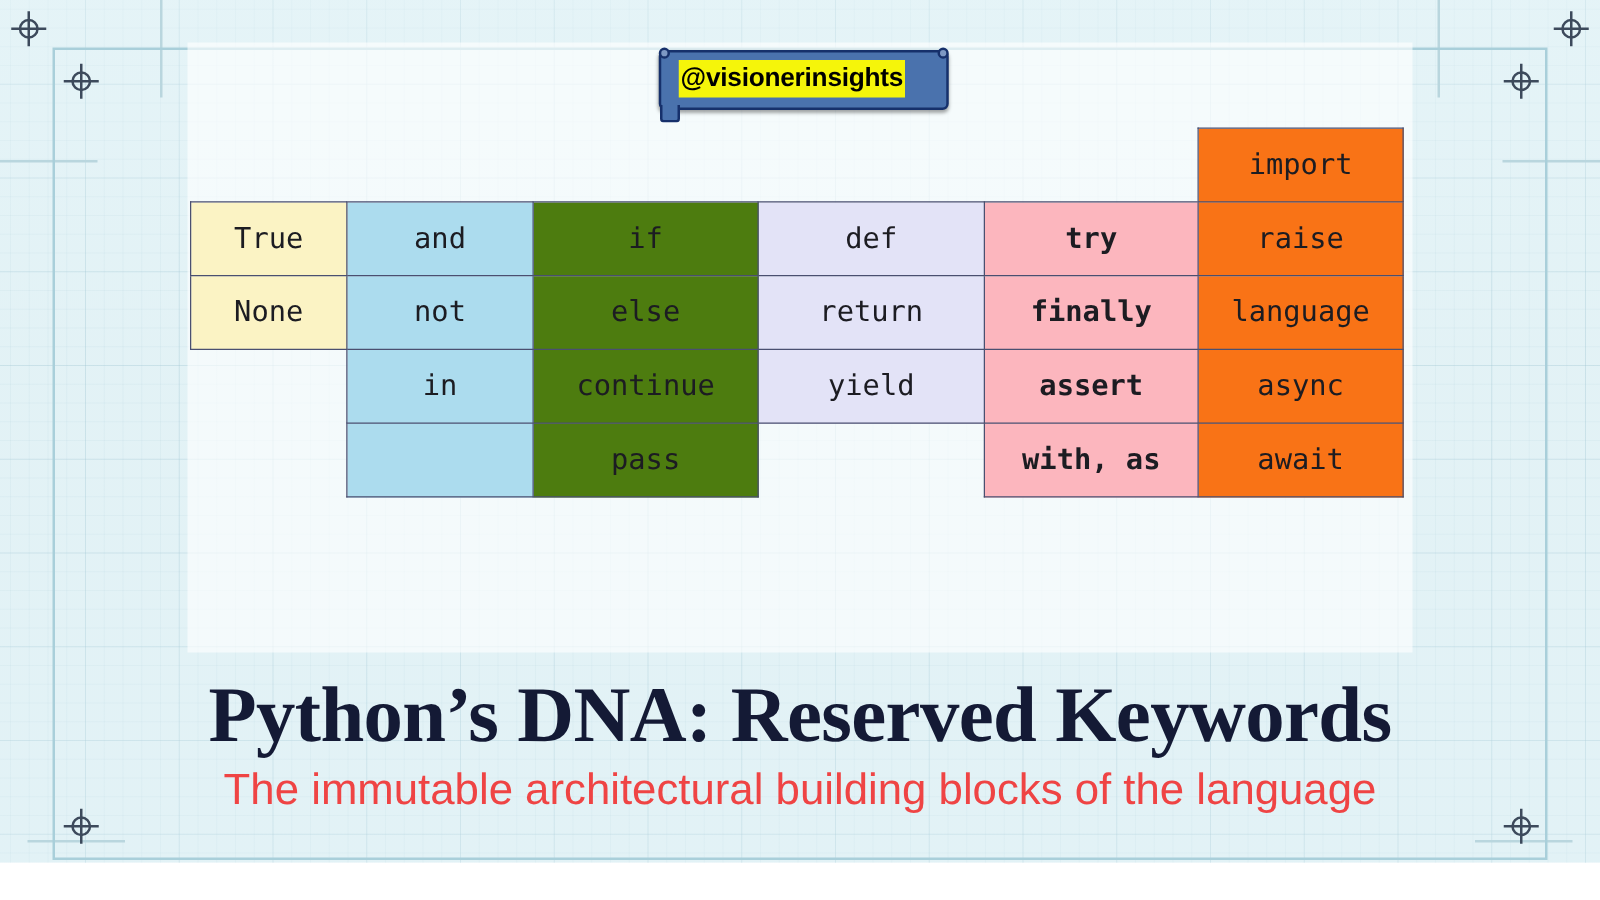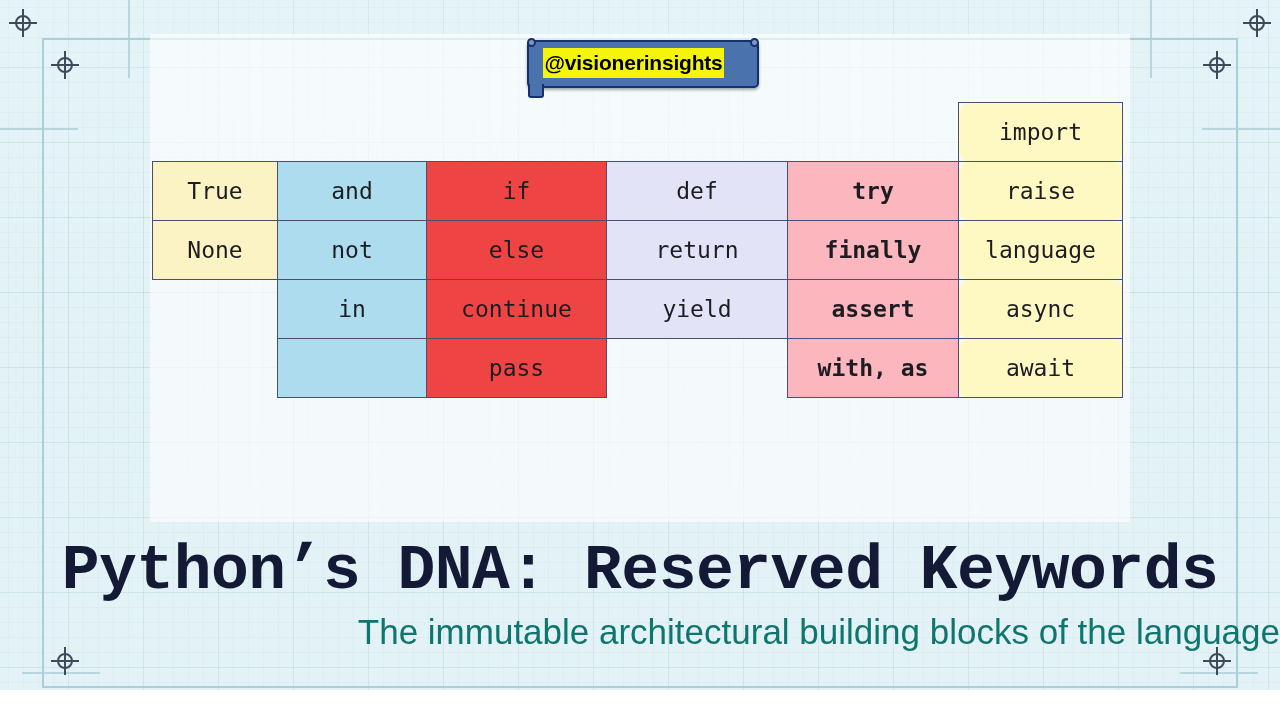--- a/index.html
+++ b/index.html
@@ -103,43 +103,43 @@
   
   col.c0{width:125px;}
   col.c1{width:149px;}
   col.c2{width:180px;}
   col.c3{width:181px;}
   col.c4{width:171px;}
   col.c5{width:164px;}
 
   .sw-yellow{background:#fbf3c4;}
   .sw-blue  {background:#acdcee;}
-  .sw-green {background:#ef4444;margin-left:22px;}
+  .sw-green {background:#4d7c0f;margin-left:22px;}
   .sw-purple{background:#e3e3f7;}
   .sw-pink  {background:#fcb6be;font-weight:bold;}
-  .sw-orange{background:#fef9c3;border-radius:11px;}
+  .sw-orange{background:#f97316;}
 
   
   #title{
     position:absolute;left:0;top:536px;width:1280px;
     text-align:center;
-    font-family:Liberation Mono, monospace;
+    font-family:Liberation Serif, serif;
     font-weight:700;
     font-size:63px;
     letter-spacing:-0.5px;
     color:#141a35;
     white-space:nowrap;
   }
   #subtitle{
     position:absolute;left:0;top:612px;width:1280px;
-    text-align:right;
+    text-align:center;
     font-family:"Liberation Sans",sans-serif;
     font-weight:400;
     font-size:35px;
-    color:#0f766e;
+    color:#ef4444;
     white-space:nowrap;
   }
 </style>
 </head>
 <body>
 
 <div id="stage">
 
   <div id="canvas"></div>
   <div id="canvas-wash"></div>

